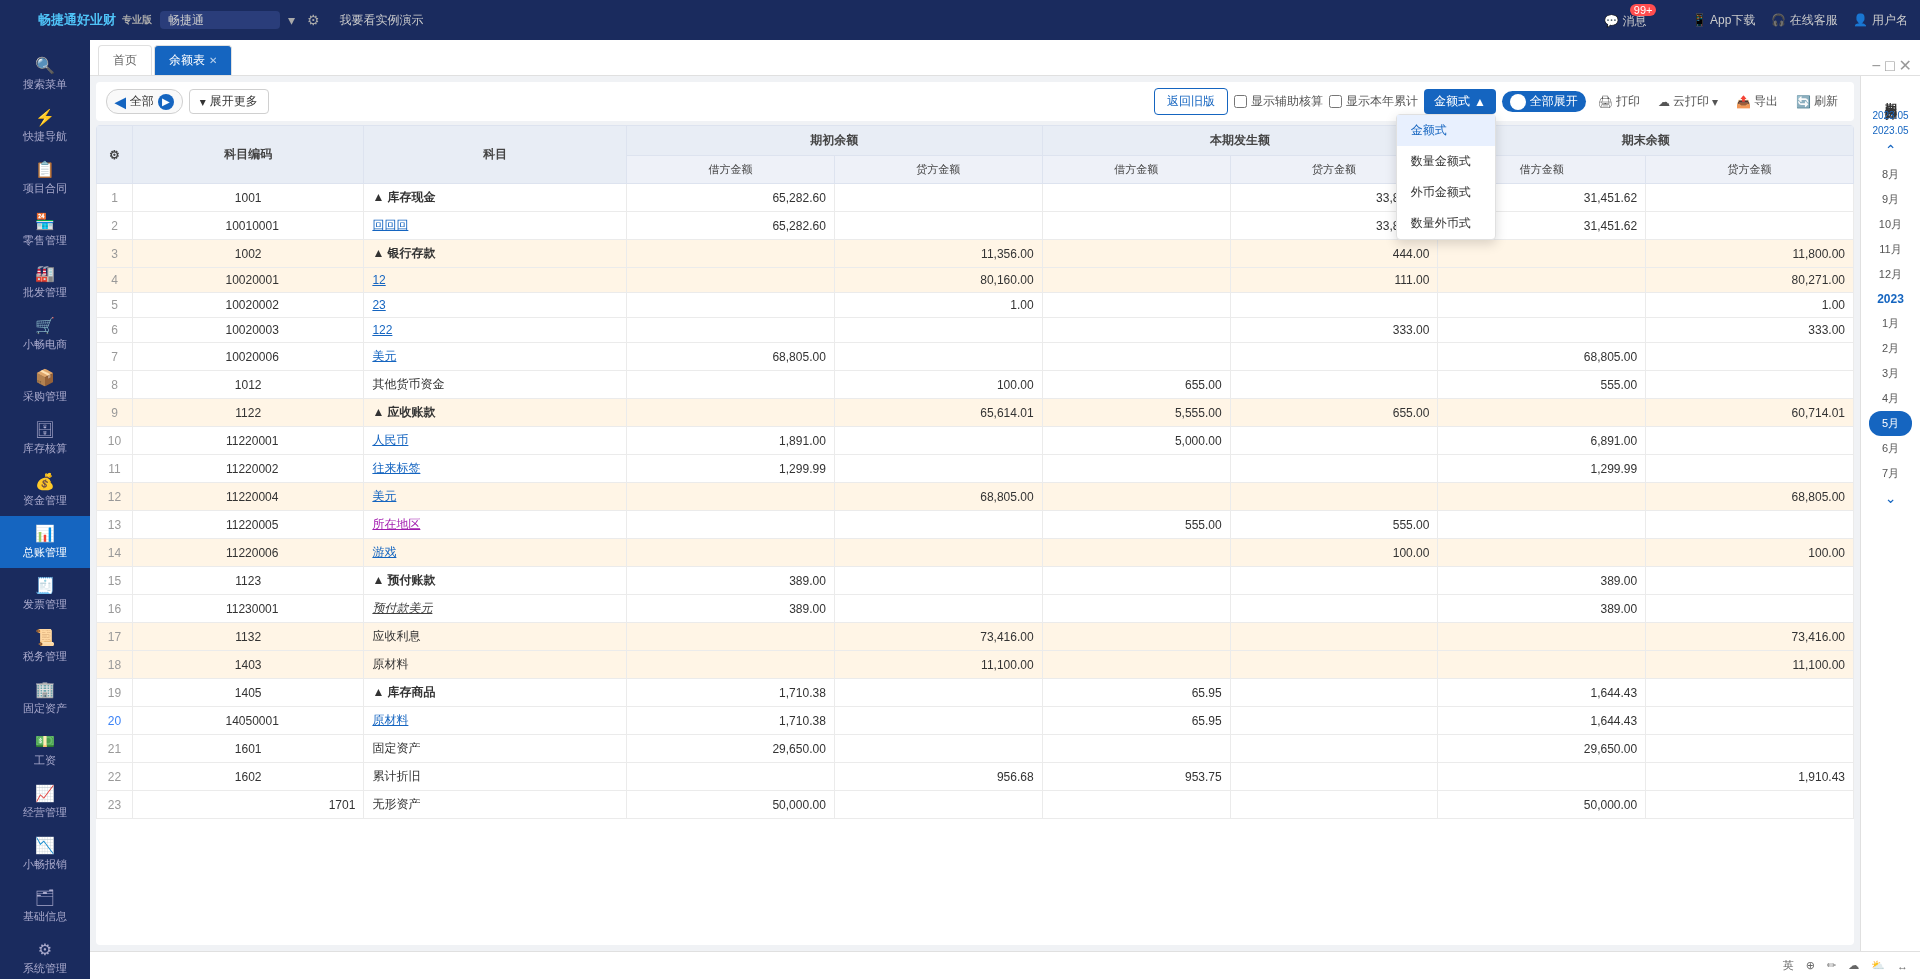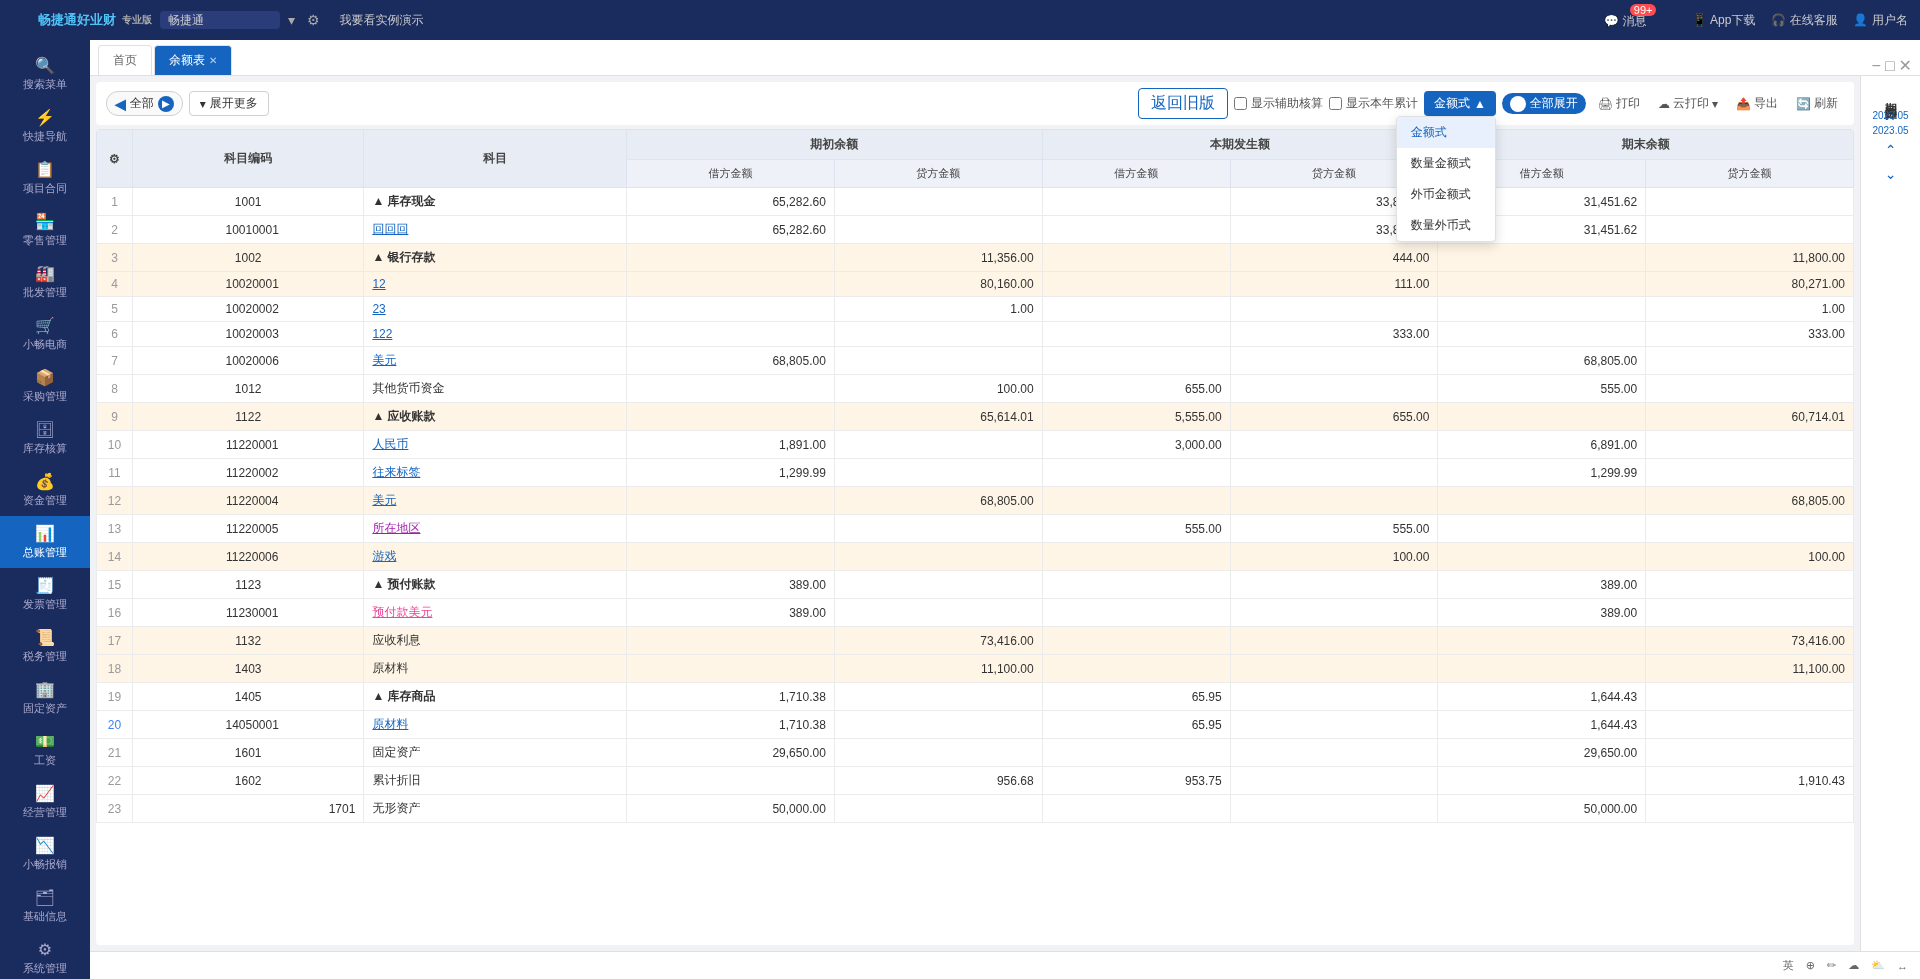--- a/index.html
+++ b/index.html
@@ -37,21 +37,21 @@
     .content { flex: 1; display: flex; overflow: hidden; }
     .content-main { flex: 1; display: flex; flex-direction: column; overflow: hidden; padding: 6px; }
 
     
     .toolbar { background: #fff; border-radius: 4px; padding: 6px 10px; display: flex; align-items: center; gap: 8px; margin-bottom: 4px; flex-wrap: wrap; }
     .toolbar-left { display: flex; align-items: center; gap: 6px; }
     .breadcrumb-btn { display: flex; align-items: center; gap: 4px; padding: 3px 8px; border: 1px solid #d0d0d0; border-radius: 12px; cursor: pointer; font-size: 12px; background: #f9f9f9; }
     .breadcrumb-btn .arrow { color: #1565c0; font-weight: bold; font-size: 14px; }
     .expand-btn { display: flex; align-items: center; gap: 4px; padding: 3px 10px; border: 1px solid #d0d0d0; border-radius: 4px; cursor: pointer; font-size: 12px; background: #fff; }
     .toolbar-right { margin-left: auto; display: flex; align-items: center; gap: 6px; }
-    .btn-back { background: #fff; border: 1px solid #1565c0; color: #1565c0; padding: 4px 12px; border-radius: 4px; cursor: pointer; font-size: 16px; }
+    .btn-back { background: #fff; border: 1px solid #1565c0; color: #1565c0; padding: 4px 12px; border-radius: 4px; cursor: pointer; font-size: 12px; }
     .checkbox-label { display: flex; align-items: center; gap: 4px; font-size: 12px; color: #555; cursor: pointer; }
     .checkbox-label input { cursor: pointer; }
     .dropdown-btn { position: relative; }
     .dropdown-trigger { background: #1565c0; color: #fff; border: none; padding: 4px 10px; border-radius: 4px; cursor: pointer; font-size: 12px; display: flex; align-items: center; gap: 4px; }
     .dropdown-menu { position: absolute; top: 100%; right: 0; background: #fff; border: 1px solid #e0e0e0; border-radius: 4px; box-shadow: 0 4px 12px rgba(0,0,0,0.15); z-index: 100; min-width: 100px; }
     .dropdown-menu-item { padding: 7px 14px; cursor: pointer; font-size: 12px; white-space: nowrap; color: #333; }
     .dropdown-menu-item.selected { background: #e8f0fe; color: #1565c0; }
     .toggle-btn { display: flex; align-items: center; gap: 4px; background: #1565c0; border-radius: 12px; padding: 2px 8px; color: #fff; font-size: 12px; cursor: pointer; }
     .toggle-circle { width: 16px; height: 16px; background: #fff; border-radius: 50%; display: inline-block; }
     .icon-btn { display: flex; align-items: center; gap: 3px; cursor: pointer; font-size: 12px; color: #555; padding: 3px 6px; border-radius: 4px; }
@@ -380,21 +380,21 @@
       <td class="num">60,714.01</td>
     </tr>
                 <tr>
       <td class="center" style="color:#999;">10</td>
       <td class="center" style="padding-left:16px;">11220001</td>
       <td style="color:#1565c0;text-decoration:underline;cursor:pointer;">
         人民币
       </td>
       <td class="num">1,891.00</td>
       <td class="num"></td>
-      <td class="num">3,000.00</td>
+      <td class="num">5,000.00</td>
       <td class="num"></td>
       <td class="num">6,891.00</td>
       <td class="num"></td>
     </tr>
                 <tr>
       <td class="center" style="color:#999;">11</td>
       <td class="center" style="padding-left:16px;">11220002</td>
       <td style="color:#1565c0;text-decoration:underline;cursor:pointer;">
         往来标签
       </td>
@@ -453,21 +453,21 @@
       <td class="num">389.00</td>
       <td class="num"></td>
       <td class="num"></td>
       <td class="num"></td>
       <td class="num">389.00</td>
       <td class="num"></td>
     </tr>
                 <tr>
       <td class="center" style="color:#999;">16</td>
       <td class="center" style="padding-left:16px;">11230001</td>
-      <td style="color:#ec4899;text-decoration:underline;cursor:pointer;">
+      <td style="color:#404040;text-decoration:underline;cursor:pointer;font-style:italic;">
         预付款美元
       </td>
       <td class="num">389.00</td>
       <td class="num"></td>
       <td class="num"></td>
       <td class="num"></td>
       <td class="num">389.00</td>
       <td class="num"></td>
     </tr>
                 <tr class="highlight-row">
@@ -564,20 +564,35 @@
               </tbody>
           </table>
         </div>
       </div>
 
       <div class="right-panel">
         <div class="right-panel-title">期间选择</div>
         <div style="font-size:10px;color:#1565c0;text-align:center;margin:2px 0;">2023.05</div>
         <div style="font-size:10px;color:#1565c0;text-align:center;margin:2px 0;">2023.05</div>
         <div class="arrow-up">⌃</div>
+        <div id="month-list">
+            <div class="month-item">8月</div>
+            <div class="month-item">9月</div>
+            <div class="month-item">10月</div>
+            <div class="month-item">11月</div>
+            <div class="month-item">12月</div>
+            <div class="month-item year">2023</div>
+            <div class="month-item">1月</div>
+            <div class="month-item">2月</div>
+            <div class="month-item">3月</div>
+            <div class="month-item">4月</div>
+            <div class="month-item active">5月</div>
+            <div class="month-item">6月</div>
+            <div class="month-item">7月</div>
+          </div>
         <div class="arrow-down">⌄</div>
       </div>
     </div>
 
     <div class="status-bar">
       <span style="cursor:pointer;">英</span>
       <span style="cursor:pointer;">⊕</span>
       <span style="cursor:pointer;">✏</span>
       <span style="cursor:pointer;">☁</span>
       <span style="cursor:pointer;">⛅</span>

